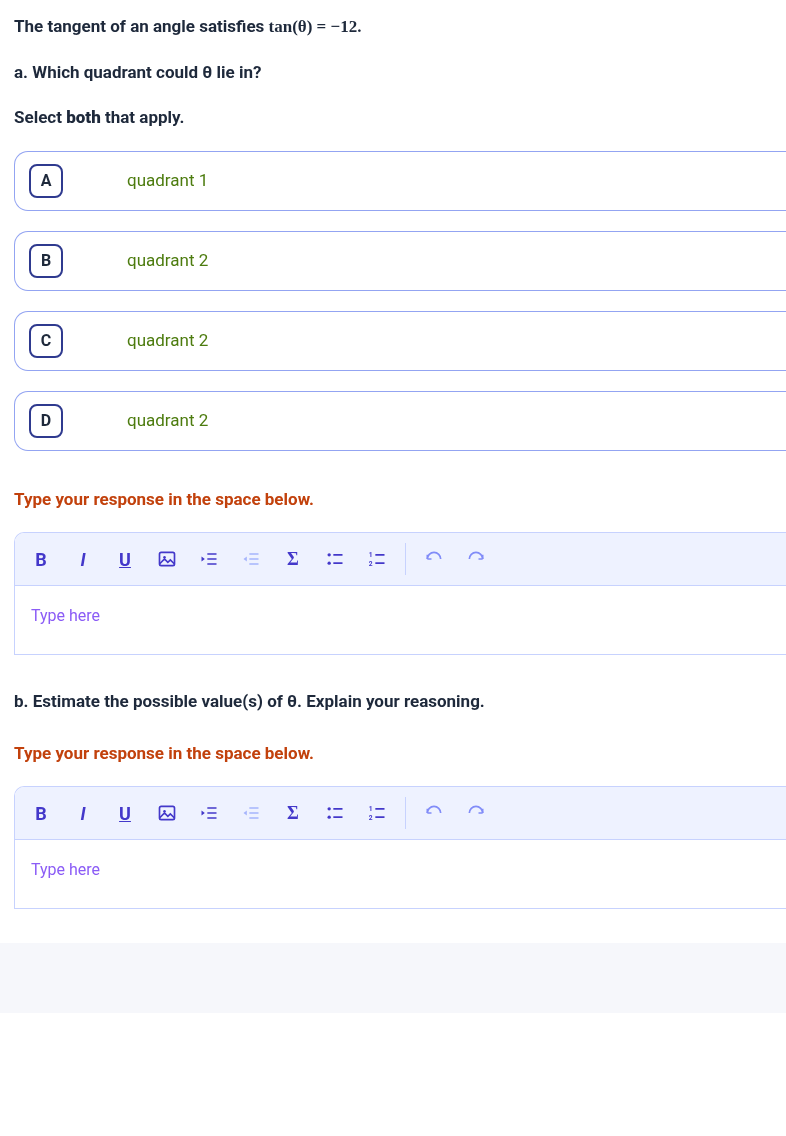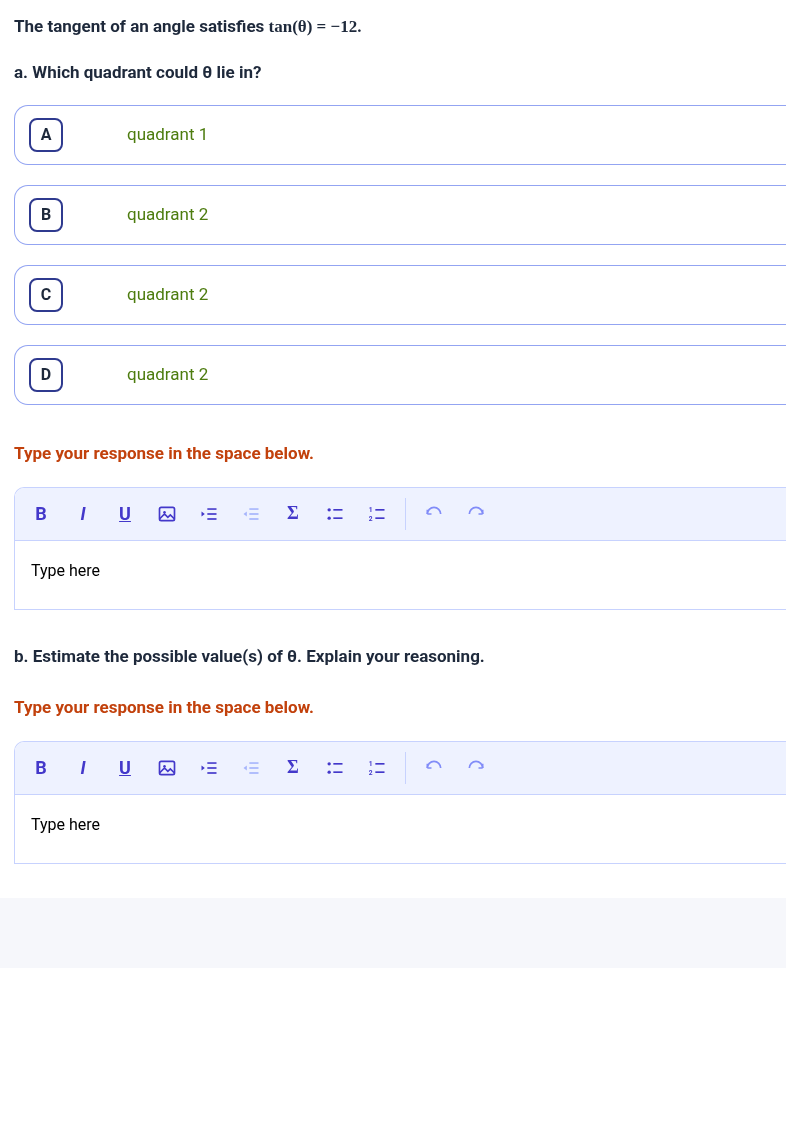--- a/index.html
+++ b/index.html
@@ -79,21 +79,21 @@
   .tbtn.light { color: #818cf8; }
   .tbtn svg { width: 20px; height: 20px; }
   .divider {
     width: 1px; height: 32px;
     background: #c7d2fe;
     margin: 0 6px;
   }
   .editor-body {
     padding: 18px 8px 26px 16px;
     min-height: 60px;
-    color: #000000;
+    color: #8b5cf6;
     font-size: 16px;
   }
   .italic { font-style: italic; }
   .underline { text-decoration: underline; }
   .footer-bar {
     height: 70px;
     background: #f6f7fb;
     margin-top: 10px;
   }
 </style>
@@ -101,20 +101,23 @@
 <body>
 
 <div class="content">
 
   <p class="qtext">
     <span>The tangent of an angle satisfies </span><span class="math">tan(θ) = −12.</span>
   </p>
 
   <p class="qtext">a. Which quadrant could θ lie in?</p>
 
+  <p class="qtext">
+    <span>Select </span><b>both</b><span> that apply.</span>
+  </p>
 
   <div class="options">
     <div class="option">
       <div class="opt-letter">A</div>
       <div class="opt-label">quadrant 1</div>
     </div>
     <div class="option">
       <div class="opt-letter">B</div>
       <div class="opt-label">quadrant 2</div>
     </div>

